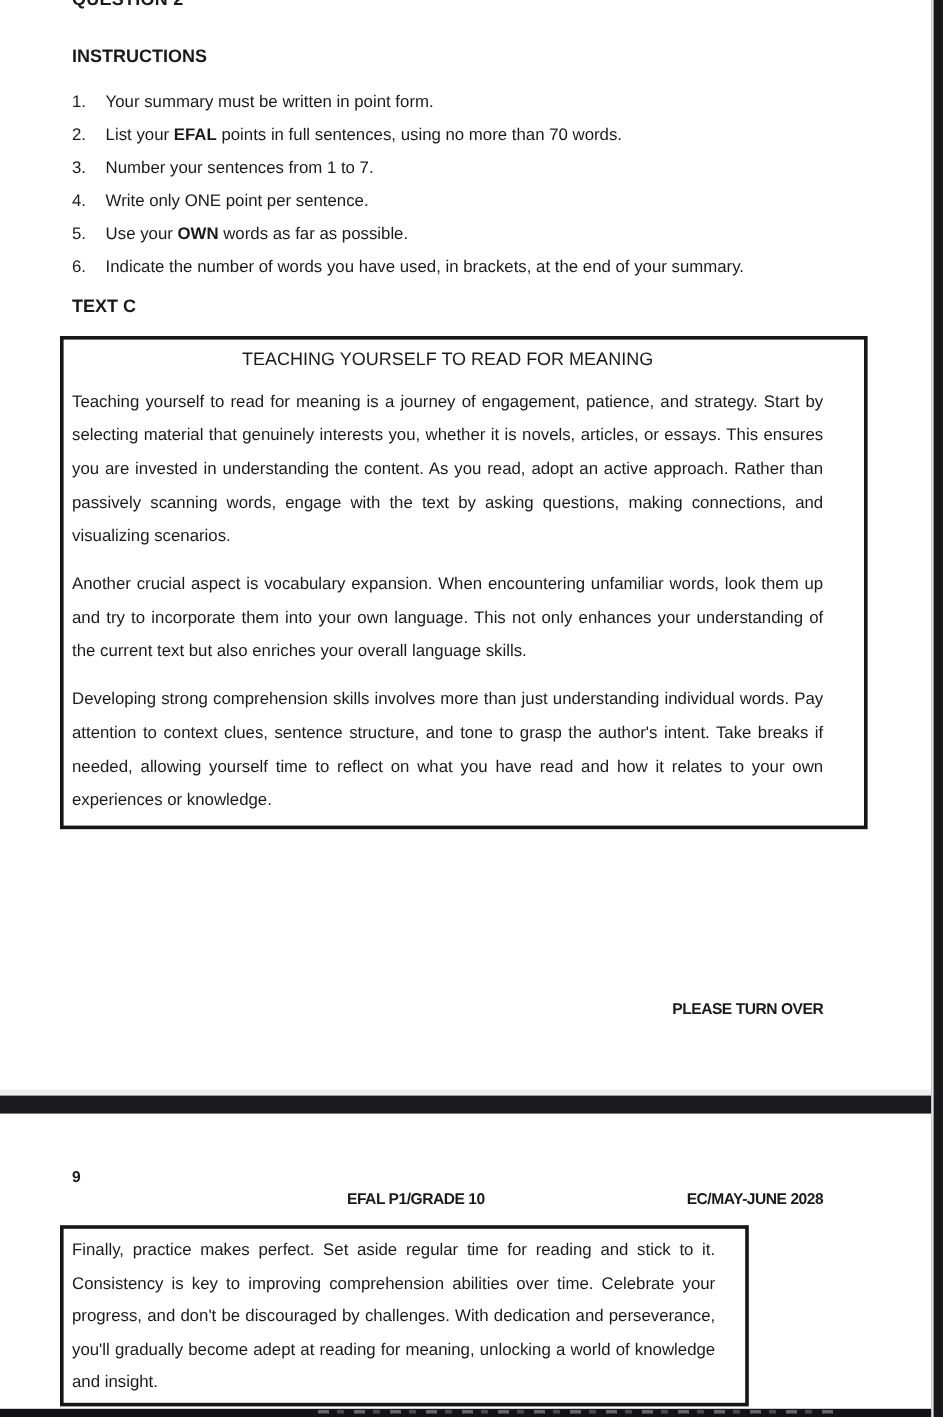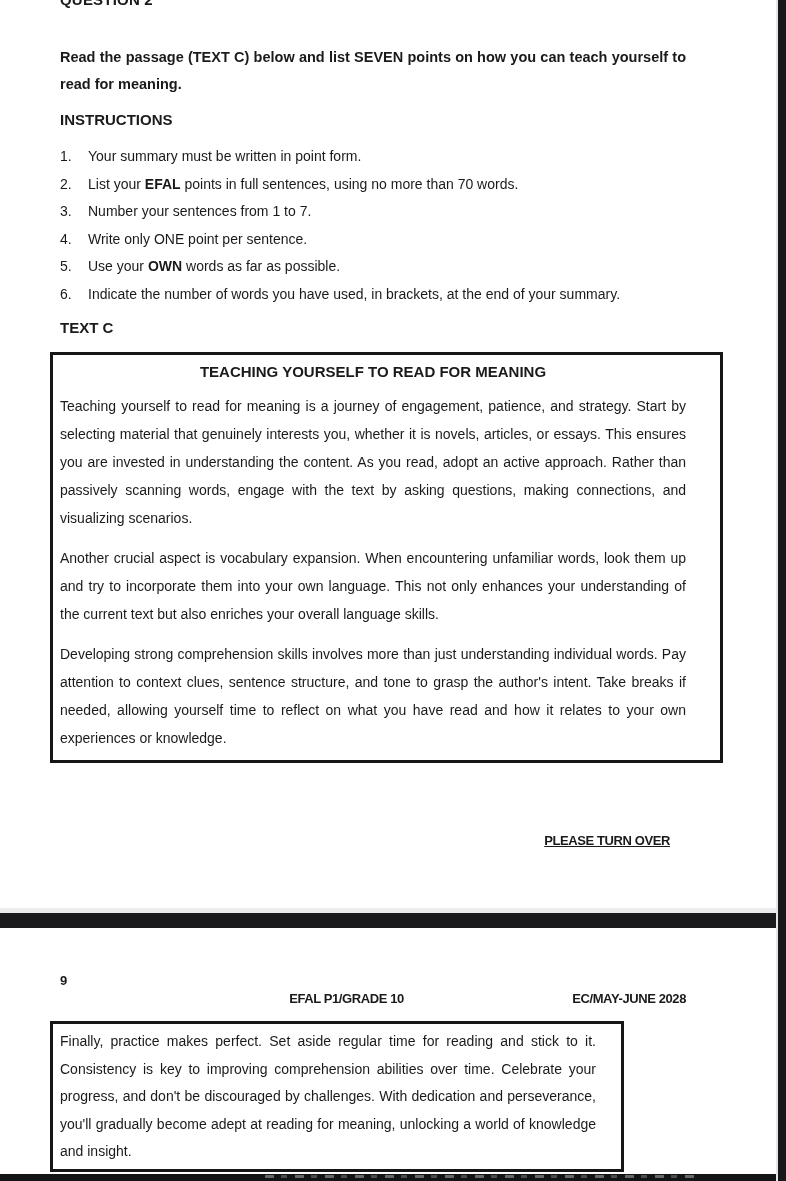--- a/index.html
+++ b/index.html
@@ -48,33 +48,32 @@
 
   .textc-label { margin-top: 11px; }
 
   .passage-box {
     margin-left: -10px; width: 673px; box-sizing: border-box;
     border: 3px solid #161616;
     margin-top: 16px;
     padding: 4px 34px 8px 7px;
   }
   .passage-box .box-title {
-    text-align: center; font-weight: bold; font-size: 15px;
+    text-align: center; font-weight: normal; font-size: 15px;
     line-height: 16px; margin-top: 5px;
   }
   .passage-box p {
     margin: 12px 0 0 0; text-align: justify; line-height: 28px;
   }
   .passage-box .first-para { margin-top: 12px; }
 
   .turn-over {
-    position: absolute; top: 833px; right: 116px;
+    position: absolute; top: 833px; right: 100px;
     font-weight: bold; font-size: 13px; letter-spacing: -0.4px;
     z-index: 2;
-    text-decoration: underline;
   }
 
   
   .page-gap { position: absolute; top: 908px; left: 0; width: 786px; z-index: 4; }
   .edge-shade { height: 5px; background: #ededf0; }
   .black-bar { height: 15px; background: #1b1b1d; }
 
   
   .page2 {
     position: absolute; top: 928px; left: 0; right: 0; bottom: 0;
@@ -115,21 +114,20 @@
 </head>
 <body>
 
 <div class="sheet">
 
   <div class="q2-sliver">QUESTION 2</div>
 
   <div class="content">
 
 
-    <div class="task">Read the passage (TEXT C) below and list SEVEN points on how you can teach yourself to read for meaning.</div>
 
     <div class="h-bold instructions-heading">INSTRUCTIONS</div>
 
     <ol class="instructions">
       <li>
         <span class="num">1.</span>
         <span class="itxt"><span>Your summary must be written in point form.</span></span>
       </li>
       <li>
         <span class="num">2.</span>

